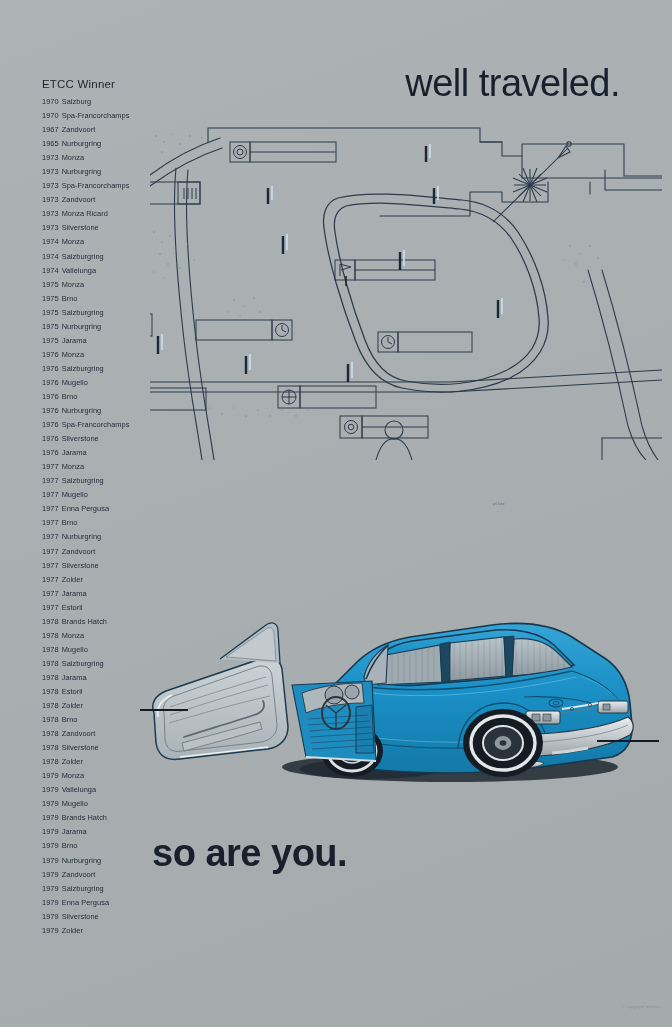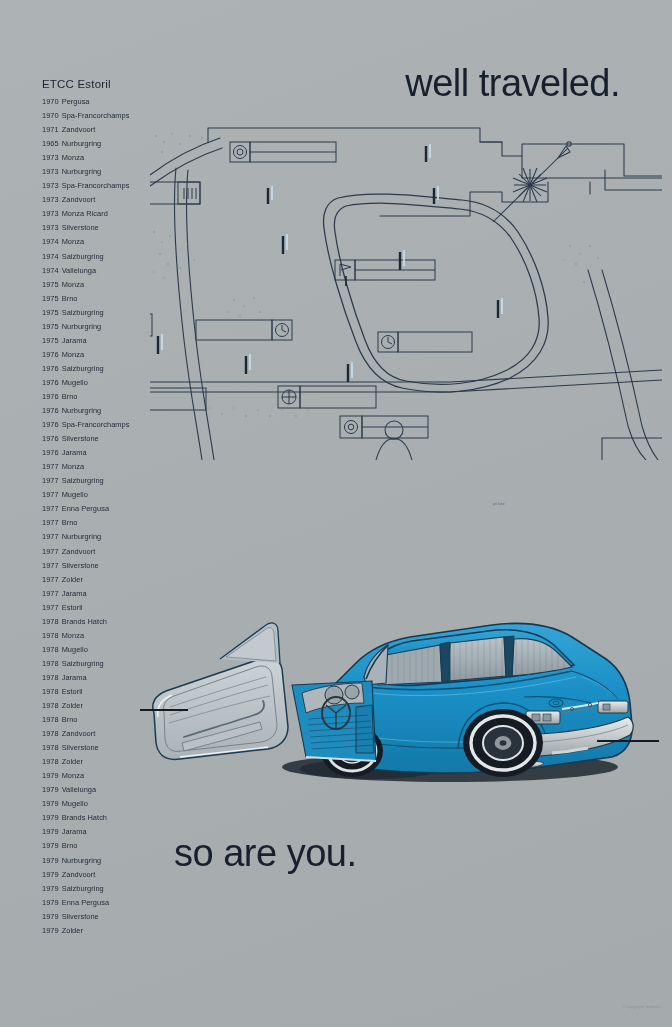--- a/index.html
+++ b/index.html
@@ -38,21 +38,21 @@
 
   
   .headline{
     position:absolute;
     color:#18202e;
     font-family:"Liberation Sans", sans-serif;
     font-weight:400;
     letter-spacing:-0.5px;
   }
   #headline-top{ right:52px; top:62px; font-size:38px; }
-  #headline-bottom{ left:174px; top:832px; font-size:38px; }
+  #headline-bottom{ left:152px; top:832px; font-size:38px;font-weight:bold; }
 
   
   #map-wrap{
     position:absolute;left:150px;top:120px;width:512px;height:340px;
   }
   #map-svg{display:block;width:512px;height:340px;}
 
   
   #car-wrap{
     position:absolute;left:120px;top:585px;width:552px;height:215px;
@@ -77,25 +77,25 @@
     position:absolute;left:343px;top:382px;
     font-size:3.4px;color:#5d6b7a;letter-spacing:.1px;white-space:nowrap;
   }
 </style>
 </head>
 <body>
 
 <div id="poster">
 
   <div id="winner-list">
-    <div id="winner-title">ETCC Estoril</div>
+    <div id="winner-title">ETCC Winner</div>
     <div id="winner-rows">
-        <div class="winner-row"><span class="yr">1970</span><span>Pergusa</span></div>
+        <div class="winner-row"><span class="yr">1970</span><span>Salzburg</span></div>
         <div class="winner-row"><span class="yr">1970</span><span>Spa-Francorchamps</span></div>
-        <div class="winner-row"><span class="yr">1971</span><span>Zandvoort</span></div>
+        <div class="winner-row"><span class="yr">1967</span><span>Zandvoort</span></div>
         <div class="winner-row"><span class="yr">1965</span><span>Nurburgring</span></div>
         <div class="winner-row"><span class="yr">1973</span><span>Monza</span></div>
         <div class="winner-row"><span class="yr">1973</span><span>Nurburgring</span></div>
         <div class="winner-row"><span class="yr">1973</span><span>Spa-Francorchamps</span></div>
         <div class="winner-row"><span class="yr">1973</span><span>Zandvoort</span></div>
         <div class="winner-row"><span class="yr">1973</span><span>Monza Ricard</span></div>
         <div class="winner-row"><span class="yr">1973</span><span>Silverstone</span></div>
         <div class="winner-row"><span class="yr">1974</span><span>Monza</span></div>
         <div class="winner-row"><span class="yr">1974</span><span>Salzburgring</span></div>
         <div class="winner-row"><span class="yr">1974</span><span>Vallelunga</span></div>

